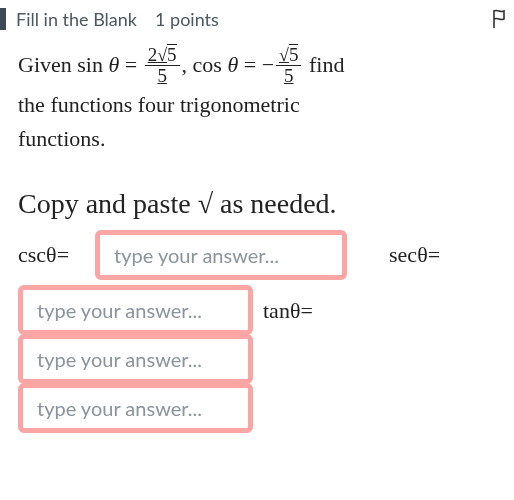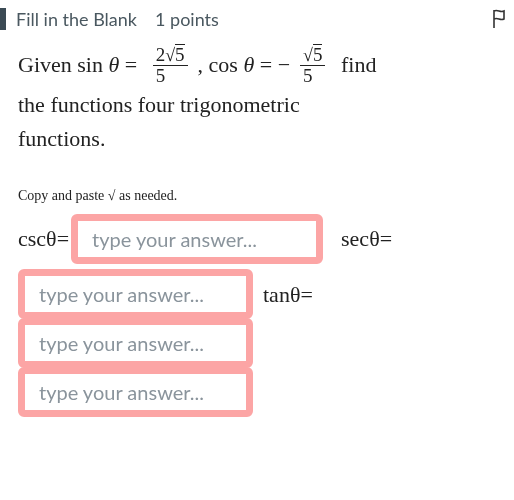--- a/index.html
+++ b/index.html
@@ -46,52 +46,55 @@
   .prompt {
     font-size: 22px;
     line-height: 1.55;
     font-family: "Times New Roman", serif;
     color: #222;
   }
   .mi { font-style: italic; }
   .frac {
     display: inline-block;
     vertical-align: middle;
+    text-align: center;
     font-size: 19px;
     line-height: 1.05;
-    margin: 0 10px;
+    margin: 0 2px;
     position: relative;
     top: -2px;
+    text-decoration: underline;
   }
   .frac .num, .frac .den { display: block; padding: 0 3px; }
   .frac .num { border-bottom: 1.5px solid #222; }
   .surd-over { border-top: 1.5px solid #222; padding-top:0px; display:inline-block; line-height:1;}
   .radic { font-size: 18px; }
   .instr {
     font-family: "Times New Roman", serif;
-    font-size: 14px;
+    font-size: 28px;
     margin-top: 32px;
     color: #222;
   }
   .answers {
     margin-top: 10px;
   }
   .row {
     display: flex;
     align-items: center;
     margin: 0;
+    gap: 24px;
   }
   .lbl {
     font-family: "Times New Roman", serif;
     font-size: 22px;
     color: #222;
     white-space: nowrap;
   }
   .answer-input {
-    border: 7px solid #fca5a5;
+    border: 5px solid #fca5a5;
     border-radius: 6px;
     height: 50px;
     font-size: 20px;
     padding: 0 14px;
     font-family: inherit;
     color: #6e7780;
     outline: none;
     background: #fff;
     width: 235px;
   }

